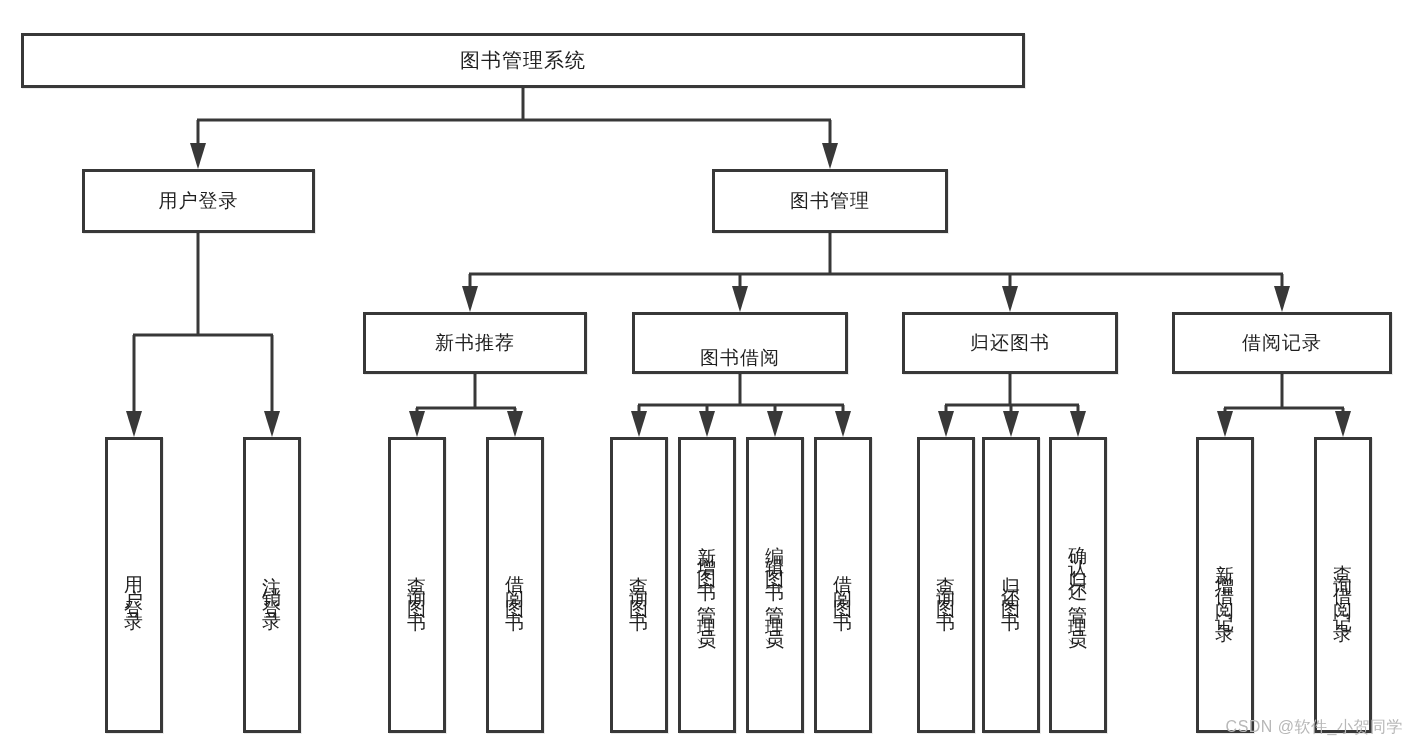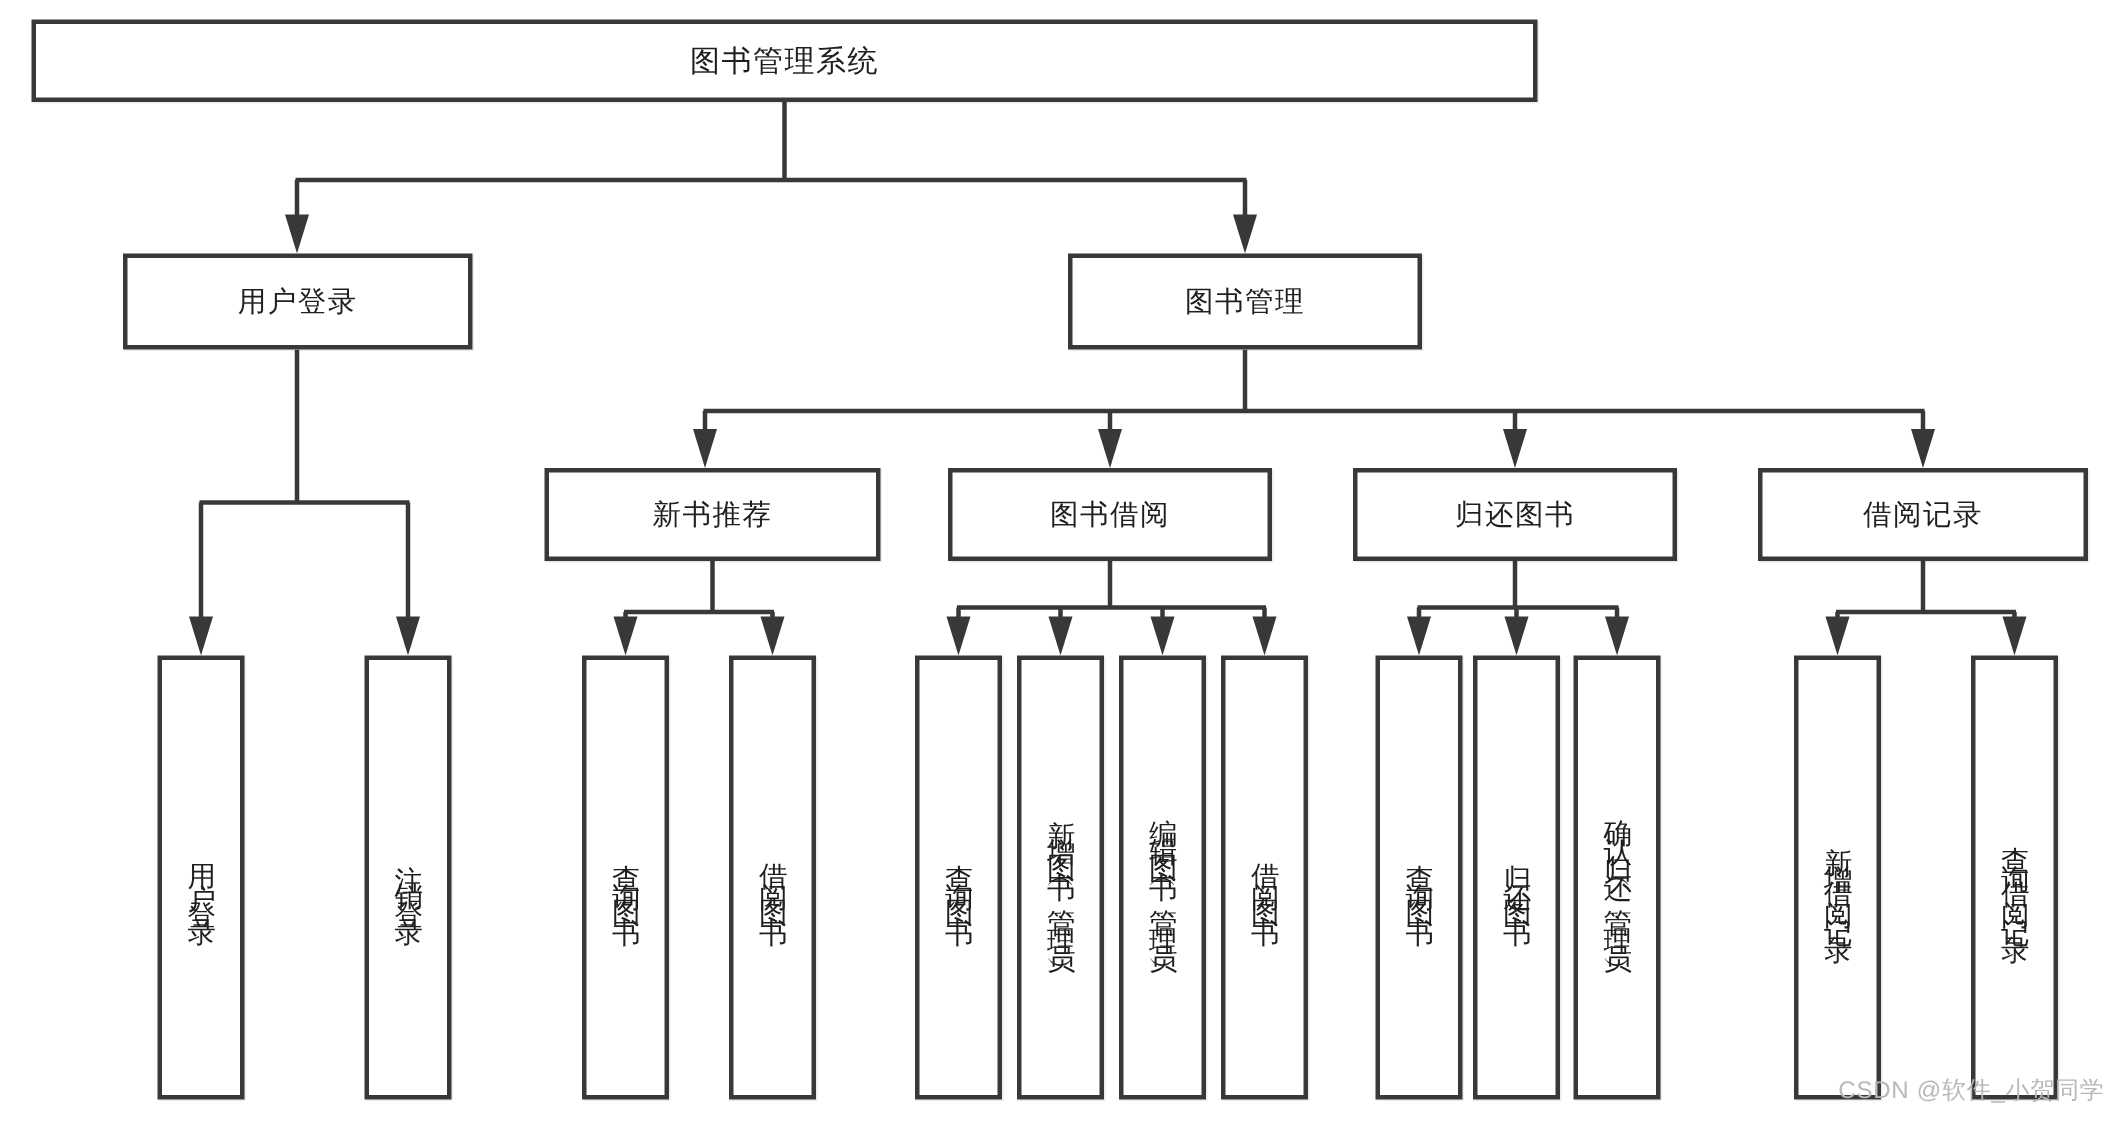--- a/index.html
+++ b/index.html
@@ -12,21 +12,21 @@
     overflow:hidden;
   }
   .wires{position:absolute; left:0; top:0; pointer-events:none;}
   .node{
     position:absolute; box-sizing:border-box; background:#fff;
     border:3px solid var(--line);
     display:flex; align-items:center; justify-content:center;
     box-shadow:1px 1px 0 rgba(0,0,0,0.08);
   }
   .h{font-size:19px; letter-spacing:1px;}
-  .root{font-size:20px;}
+  .root{font-size:20px;margin-top:20px;}
   .leaf span{
     writing-mode:vertical-lr; text-orientation:mixed;
     font-size:19px; line-height:1; letter-spacing:12px;
     white-space:nowrap;
   }
   .watermark{
     position:absolute; right:2px; top:717px; z-index:10;
     font-size:16px; color:var(--wm); letter-spacing:0.5px;
     white-space:nowrap;
     text-align:center;
@@ -99,21 +99,21 @@
   <div class="node h" style="left:82px; top:169px; width:233px; height:64px;">
     <span>用户登录</span>
   </div>
   <div class="node h" style="left:363px; top:312px; width:224px; height:62px;">
     <span>新书推荐</span>
   </div>
 
   <div class="node h" style="left:712px; top:169px; width:236px; height:64px;">
     <span>图书管理</span>
   </div>
-  <div class="node h" style="left:632px; top:312px; width:216px; height:62px;">
+  <div class="node h" style="left:632px; top:312px; width:216px; height:62px;align-items:flex-end;">
     <span>图书借阅</span>
   </div>
   <div class="node h" style="left:902px; top:312px; width:216px; height:62px;">
     <span>归还图书</span>
   </div>
   <div class="node h" style="left:1172px; top:312px; width:220px; height:62px;text-align:center;">
     <span>借阅记录</span>
   </div>
 
   <div class="node leaf" style="left:105px; top:437px; width:58px; height:296px;">

